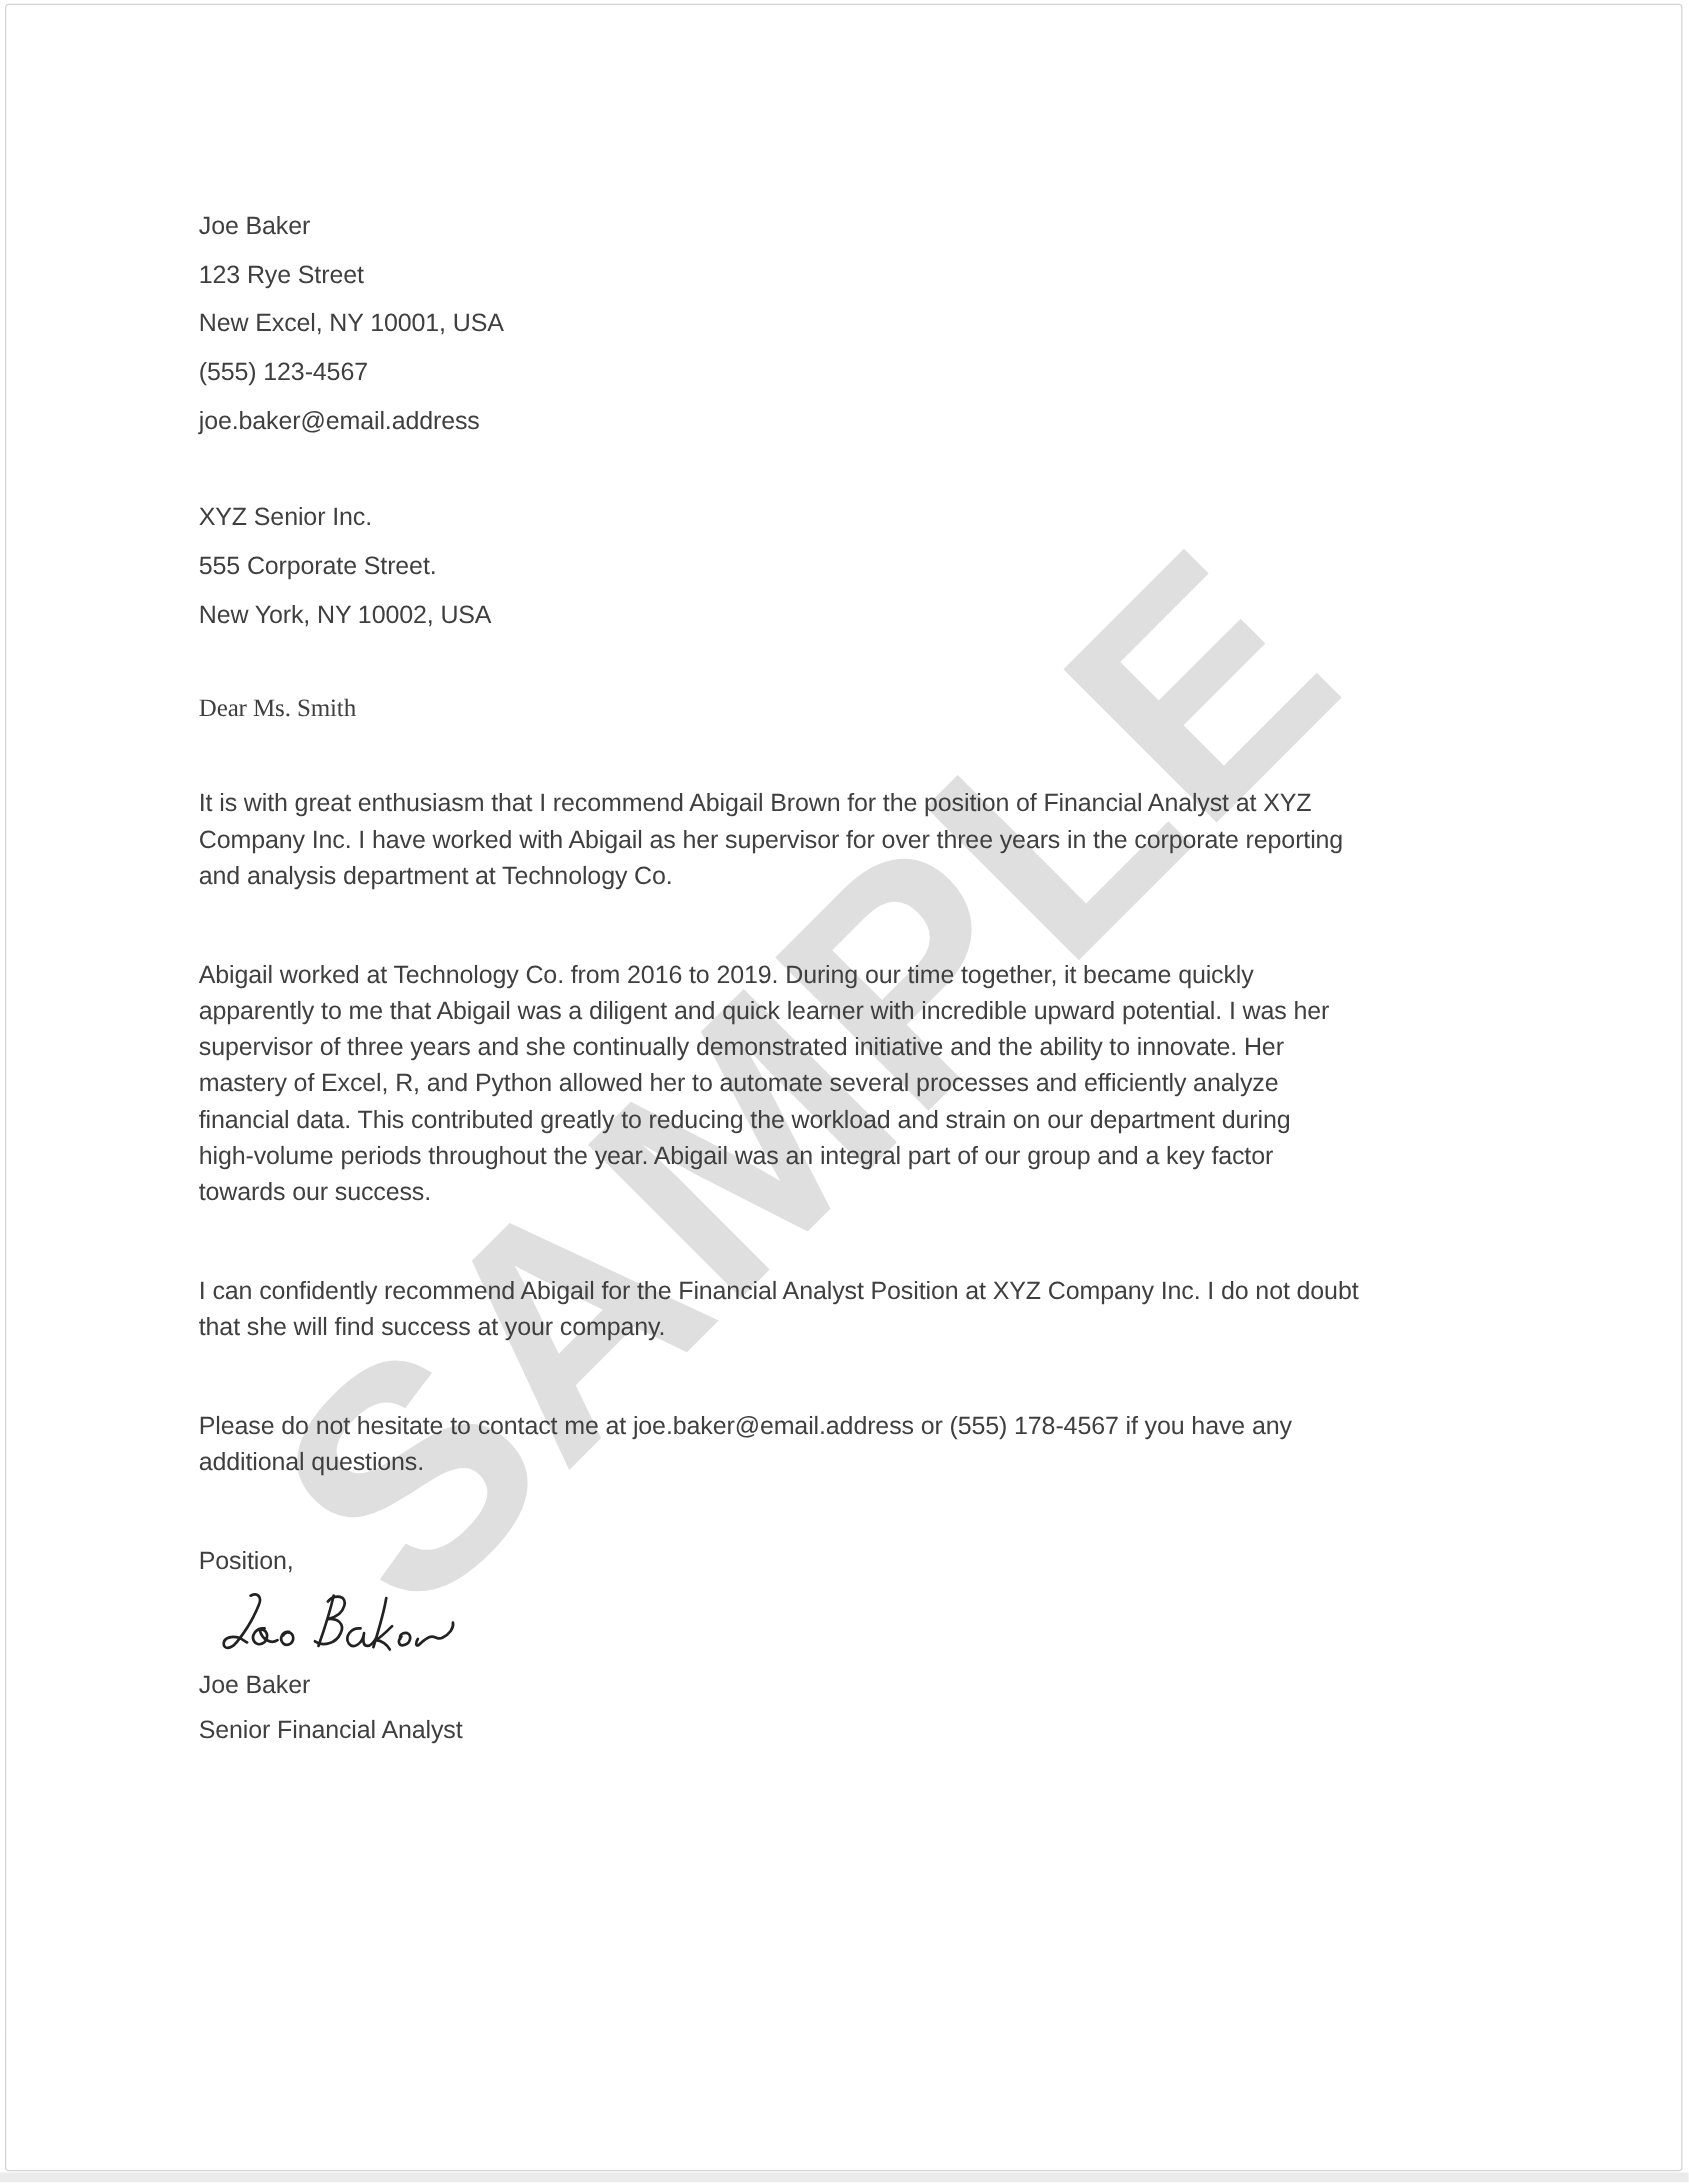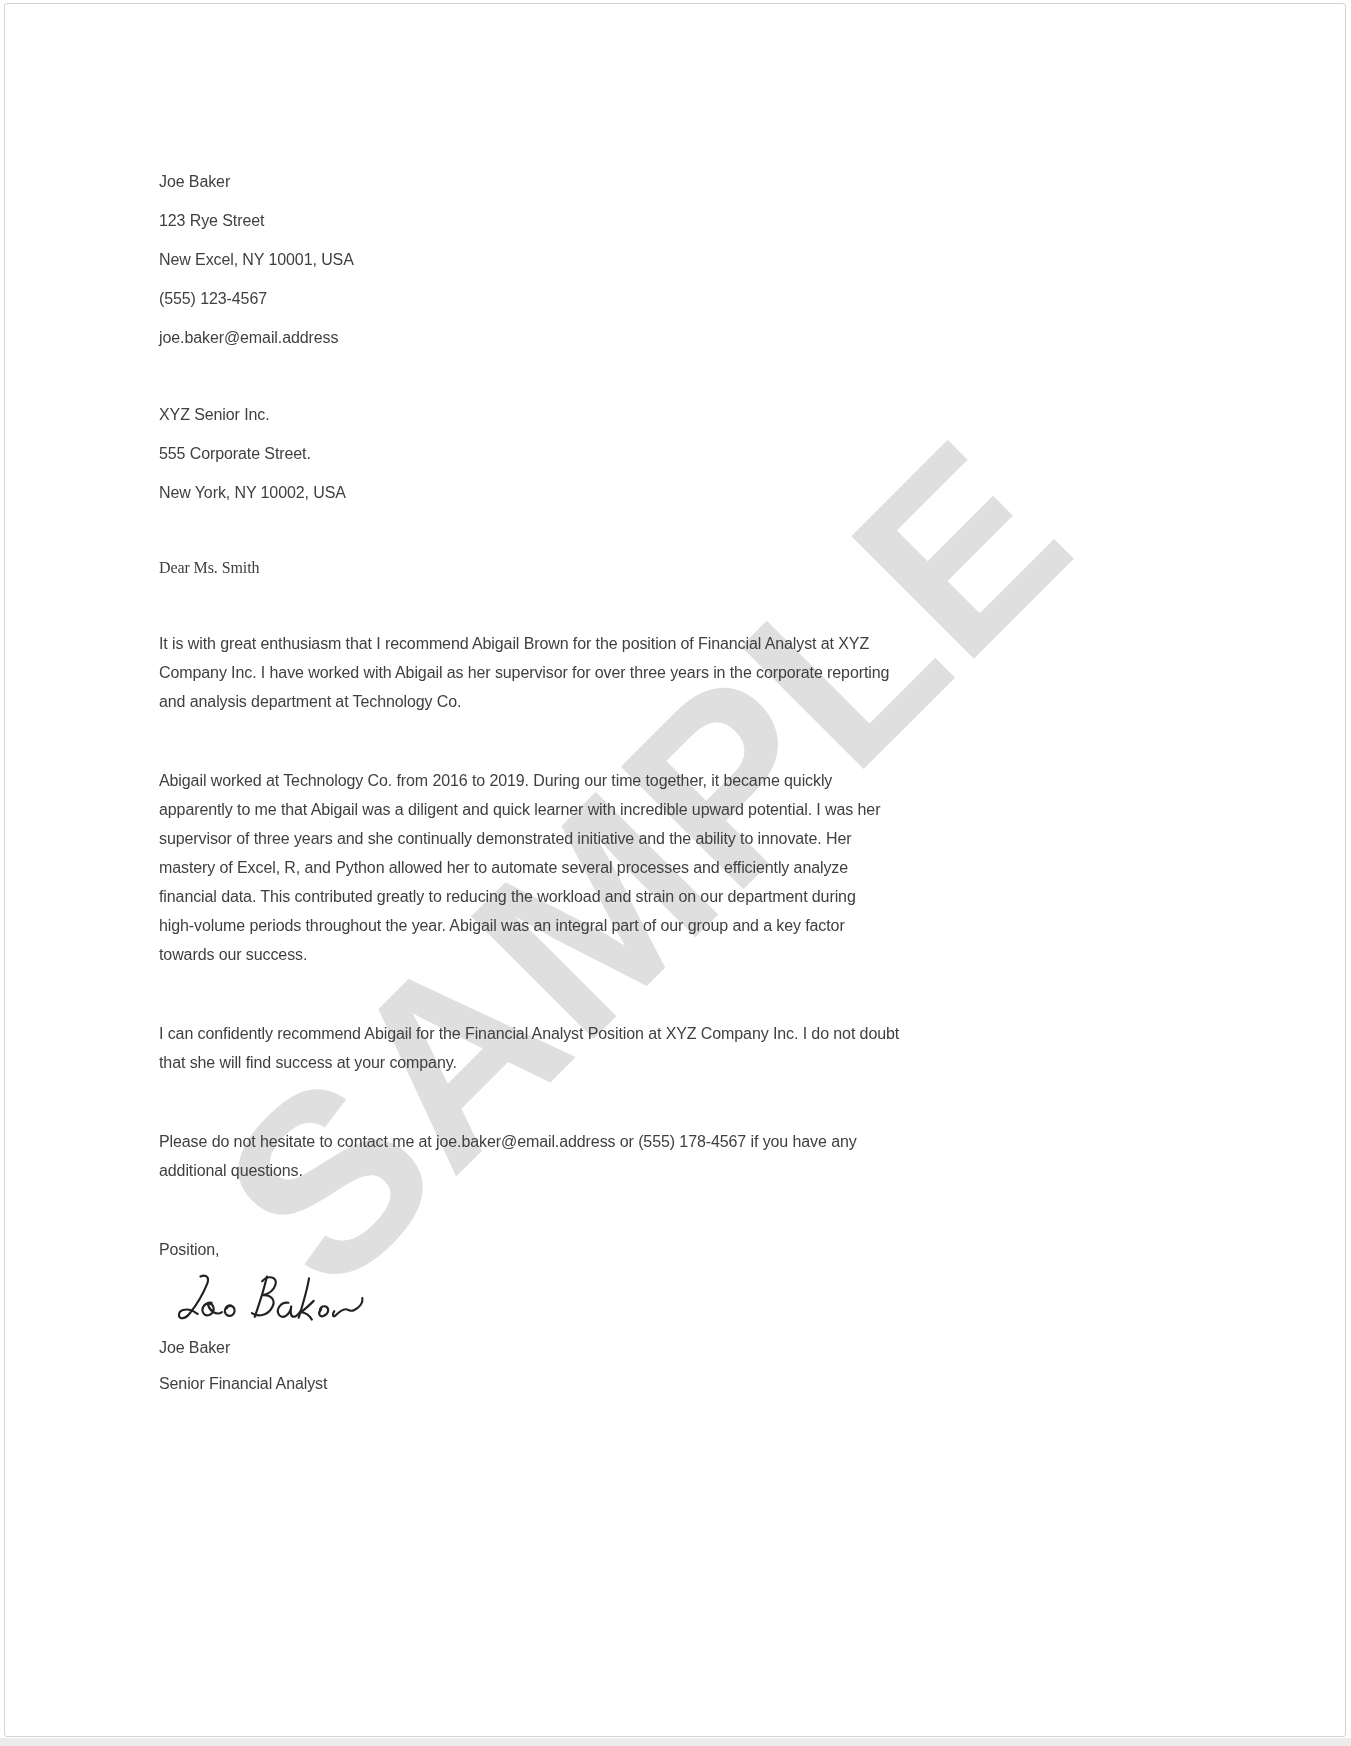--- a/index.html
+++ b/index.html
@@ -33,21 +33,21 @@
     color: var(--watermark, #dfdfdf);
     white-space: nowrap;
     z-index: 0;
     user-select: none;
   }
   .content {
     position: relative;
     z-index: 1;
     padding: 158px 88px 0 154px;
     color: var(--text, #3f3f3f);
-    font-size: 16px;
+    font-size: 20px;
     letter-spacing: -0.1px;
   }
   .content p { margin: 0; }
   .addr p { line-height: 39px; }
   .sender-block { margin-bottom: 38px; }
   .date-block { margin-bottom: 38px; }
   .recipient-block { margin-bottom: 36px; }
   .salutation-block { margin-bottom: 42px; line-height: 39px; font-family: Liberation Serif, serif; }
   .body-p {
     line-height: 29px;

